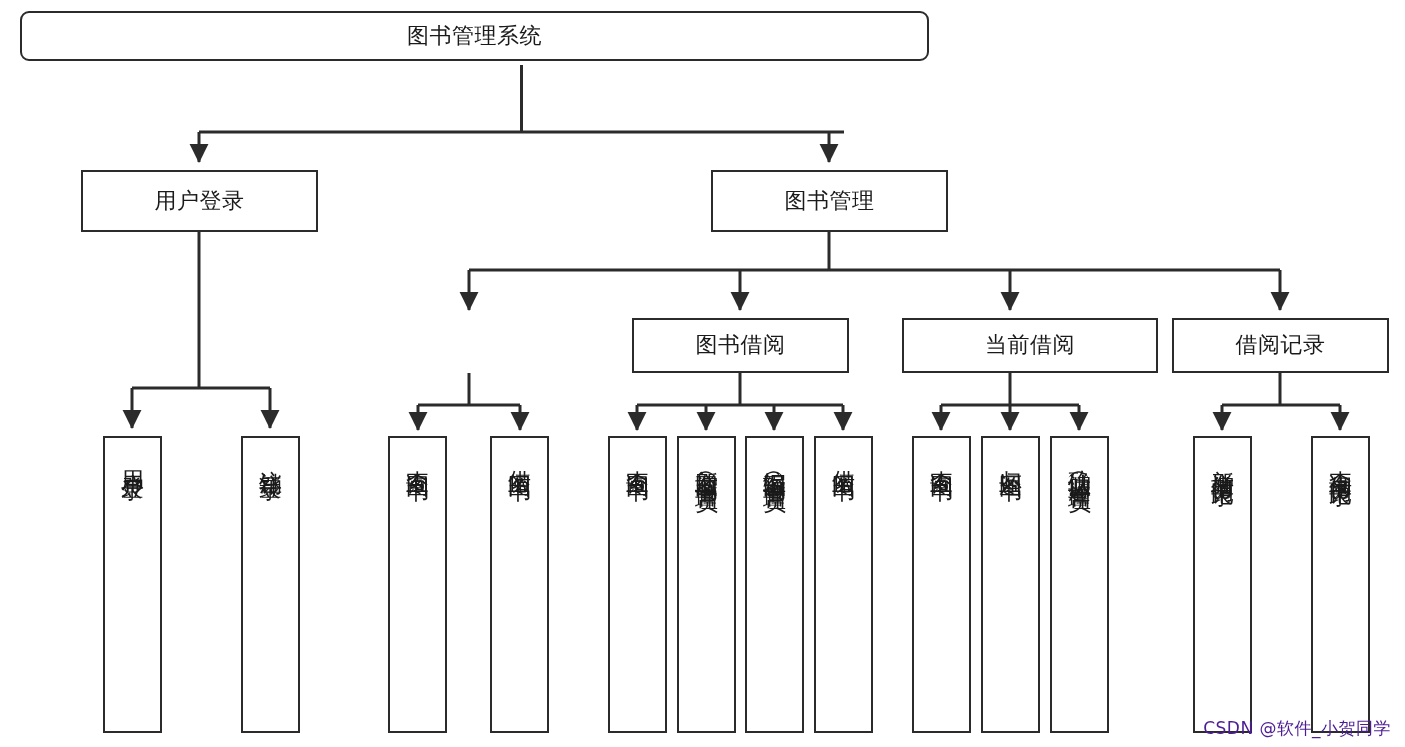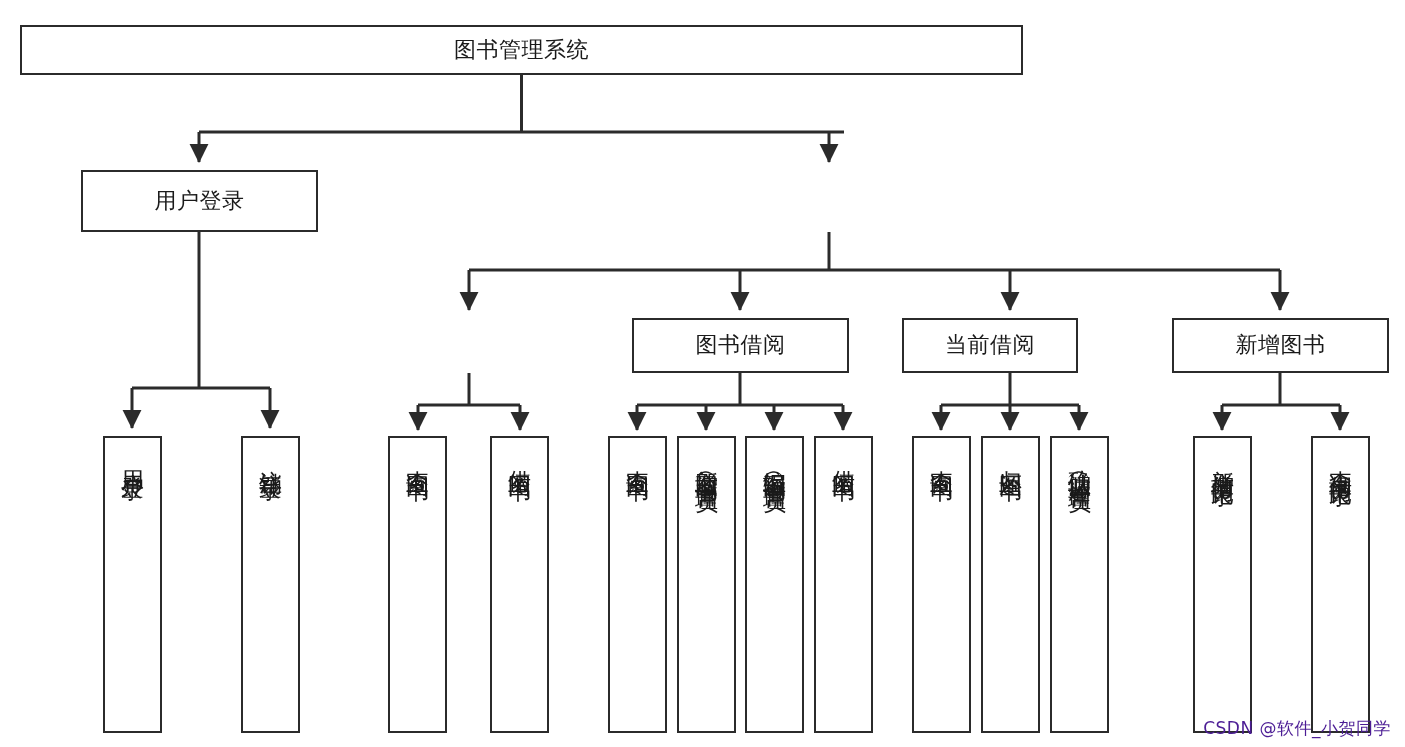--- a/index.html
+++ b/index.html
@@ -119,36 +119,39 @@
       <path d="M 1010 405 L 1010 430" marker-end="url(#arrow)"></path>
       <path d="M 1079 405 L 1079 430" marker-end="url(#arrow)"></path>
 
       <path d="M 1280 373 L 1280 405"></path>
       <path d="M 1222 405 L 1340 405"></path>
       <path d="M 1222 405 L 1222 430" marker-end="url(#arrow)"></path>
       <path d="M 1340 405 L 1340 430" marker-end="url(#arrow)"></path>
     </g>
   </svg>
 
-  <div class="node horiz" style="left:20px; top:25px; width:1003px; height:50px;">
+  <div class="node horiz" style="left:20px; top:11px; width:909px; height:50px;border-radius:9px;">
     <span class="node-label">图书管理系统</span>
   </div>
 
   <div class="node horiz" style="left:81px; top:170px; width:237px; height:62px;">
     <span class="node-label">用户登录</span>
   </div>
+  <div class="node horiz" style="left:711px; top:170px; width:237px; height:62px;">
+    <span class="node-label">图书管理</span>
+  </div>
 
   <div class="node horiz" style="left:632px; top:318px; width:217px; height:55px;">
     <span class="node-label">图书借阅</span>
   </div>
-  <div class="node horiz" style="left:902px; top:318px; width:176px; height:55px;">
+  <div class="node horiz" style="left:902px; top:318px; width:256px; height:55px;">
     <span class="node-label">当前借阅</span>
   </div>
   <div class="node horiz" style="left:1172px; top:318px; width:217px; height:55px;">
-    <span class="node-label">新增图书</span>
+    <span class="node-label">借阅记录</span>
   </div>
 
   <div class="node vert" style="left:103px; top:436px; width:59px; height:297px;">
     <span class="node-label">用户登录</span>
   </div>
   <div class="node vert" style="left:241px; top:436px; width:59px; height:297px;">
     <span class="node-label">注销登录</span>
   </div>
 
   <div class="node vert" style="left:388px; top:436px; width:59px; height:297px;">

